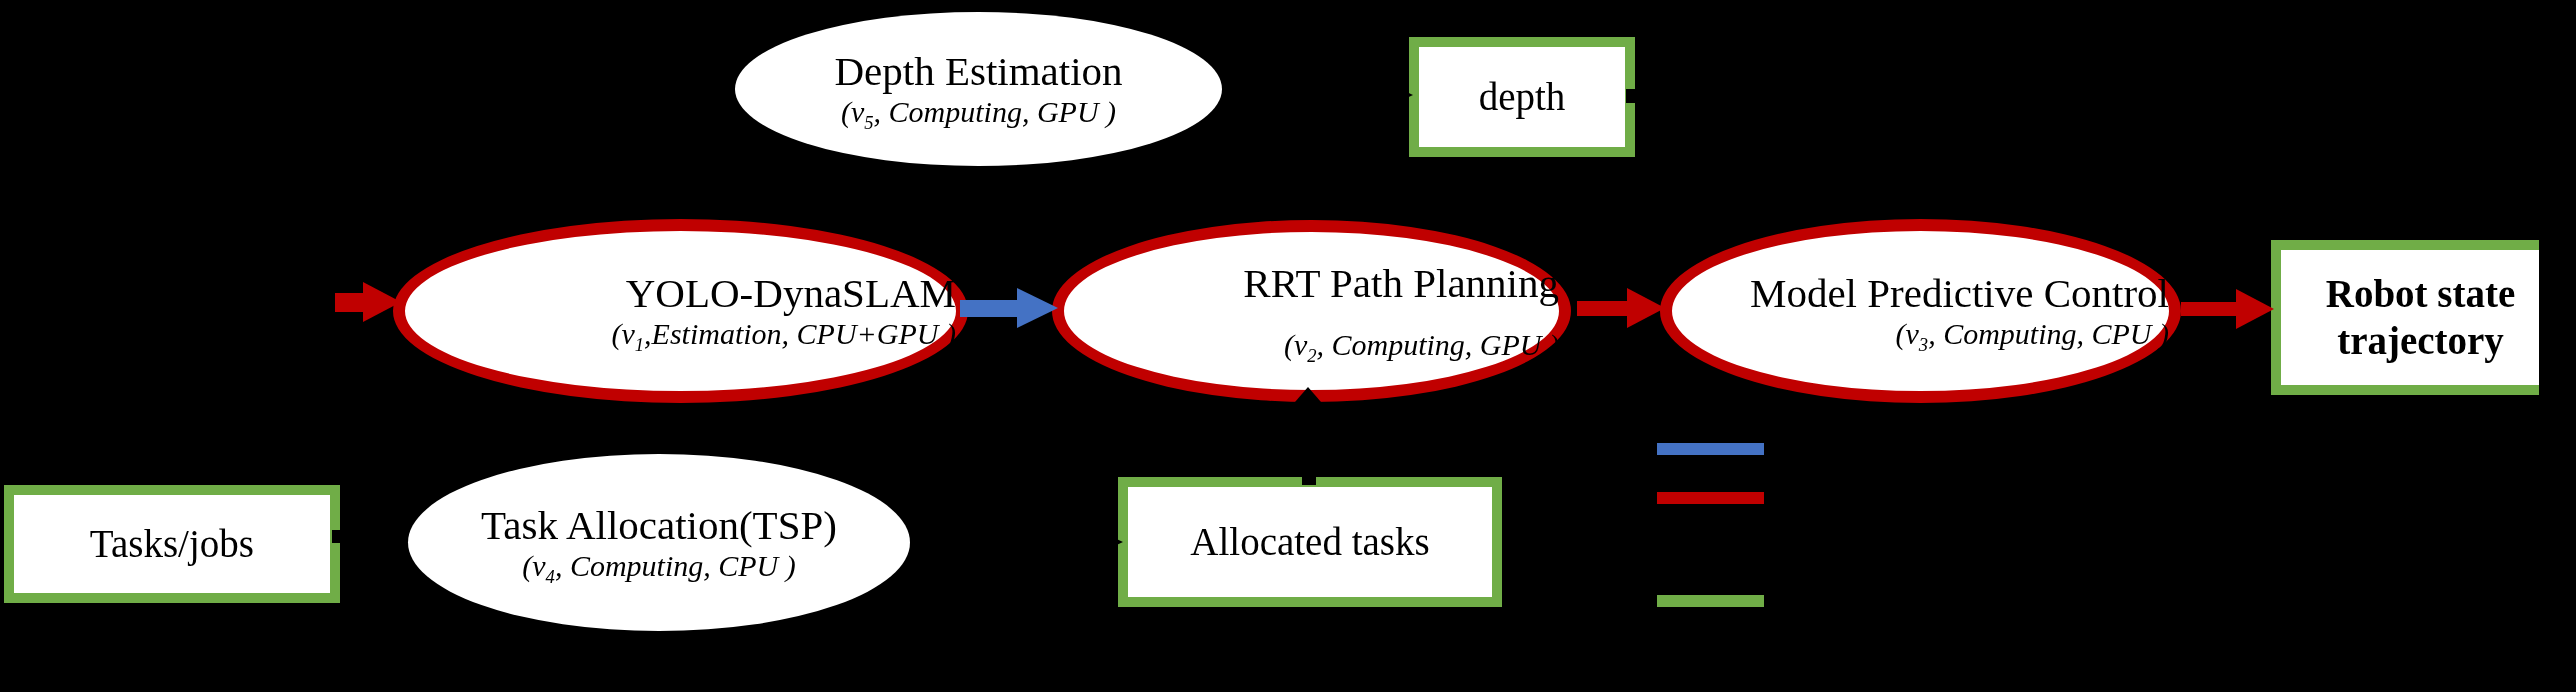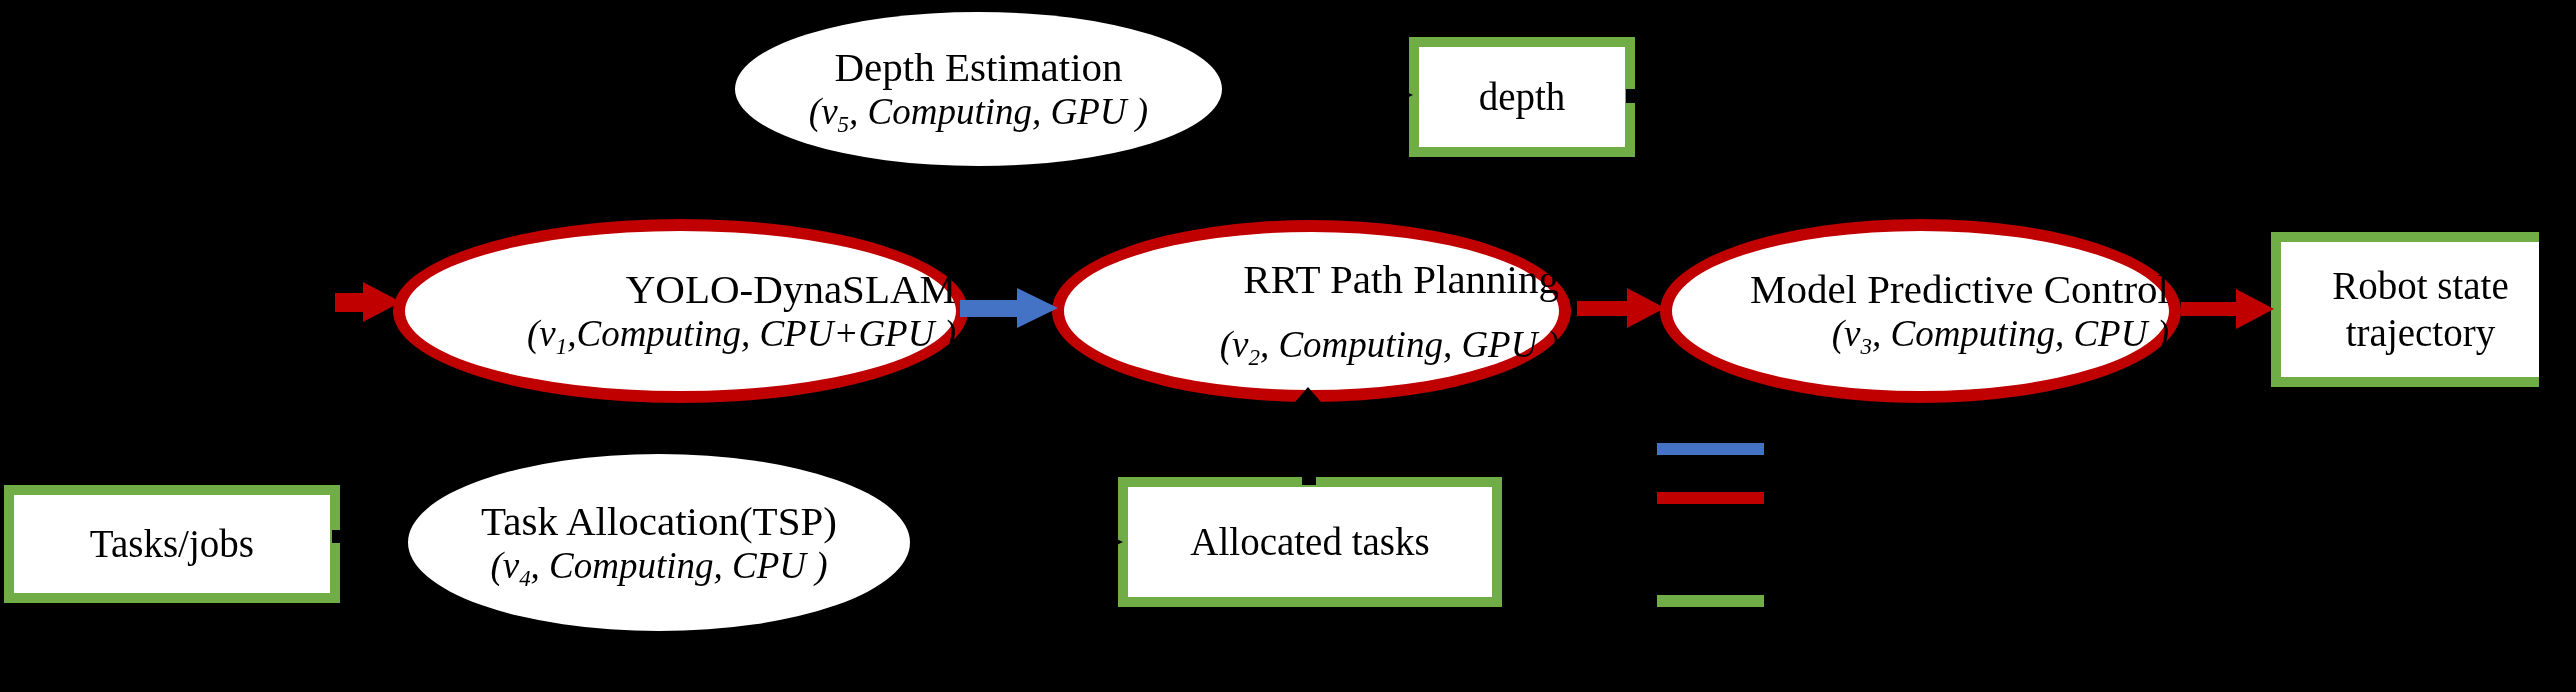--- a/index.html
+++ b/index.html
@@ -8,21 +8,21 @@
     font-family:"Liberation Serif","DejaVu Serif",serif;overflow:hidden;
   }
   
   .ellipse{
     position:absolute;box-sizing:border-box;background:#ffffff;border-radius:50%;
     display:flex;flex-direction:column;align-items:center;justify-content:center;
     text-align:center;color:#000;
   }
   .ellipse.red{border:12.6px solid #c00000;align-items:flex-end;}
   .node-title{font-size:41px;line-height:1.12;white-space:nowrap;}
-  .node-tuple{font-size:37px;font-style:italic;line-height:1.12;white-space:nowrap;}
+  .node-tuple{font-size:30px;font-style:italic;line-height:1.12;white-space:nowrap;}
   .node-tuple sub{font-size:0.62em;line-height:0;}
   
   .databox{
     position:absolute;box-sizing:border-box;background:#ffffff;border:10.2px solid #70ad47;
     display:flex;flex-direction:column;align-items:center;justify-content:center;
     text-align:center;color:#000;
   }
   .box-label{font-size:39px;line-height:1.18;white-space:nowrap;}
   
   .arrow{position:absolute;}
@@ -43,21 +43,21 @@
 
 <div class="canvas">
 
   <div class="ellipse" style="left:735px;top:11.8px;width:487px;height:154px;">
     <div class="node-title">Depth Estimation</div>
     <div class="node-tuple"><span>(v</span><sub>5</sub><span>, Computing, GPU )</span></div>
   </div>
 
   <div class="ellipse red" style="left:393px;top:219px;width:575px;height:184px;">
     <div class="node-title">YOLO-DynaSLAM</div>
-    <div class="node-tuple"><span>(v</span><sub>1</sub><span>,Computing, CPU+GPU )</span></div>
+    <div class="node-tuple"><span>(v</span><sub>1</sub><span>,Estimation, CPU+GPU )</span></div>
   </div>
 
   <div class="ellipse red" style="left:1052px;top:220px;width:519px;height:182px;gap:21px;">
     <div class="node-title">RRT Path Planning</div>
     <div class="node-tuple"><span>(v</span><sub>2</sub><span>, Computing, GPU )</span></div>
   </div>
 
   <div class="ellipse red" style="left:1660px;top:219px;width:521px;height:184px;">
     <div class="node-title">Model Predictive Control</div>
     <div class="node-tuple"><span>(v</span><sub>3</sub><span>, Computing, CPU )</span></div>
@@ -66,21 +66,21 @@
   <div class="ellipse" style="left:408px;top:454px;width:502px;height:177px;">
     <div class="node-title">Task Allocation(TSP)</div>
     <div class="node-tuple"><span>(v</span><sub>4</sub><span>, Computing, CPU )</span></div>
   </div>
 
 
   <div class="databox" style="left:1409px;top:37px;width:226px;height:120px;">
     <div class="box-label">depth</div>
   </div>
 
-  <div class="databox" style="left:2271px;top:232px;width:299px;height:155px;">
+  <div class="databox" style="left:2271px;top:240px;width:299px;height:155px;font-weight:bold;">
     <div class="box-label">Robot state</div>
     <div class="box-label">trajectory</div>
   </div>
 
   <div class="databox" style="left:3.9px;top:477px;width:336px;height:118px;margin-top:8px;">
     <div class="box-label">Tasks/jobs</div>
   </div>
 
   <div class="databox" style="left:1118px;top:477px;width:384px;height:130px;">
     <div class="box-label">Allocated tasks</div>

